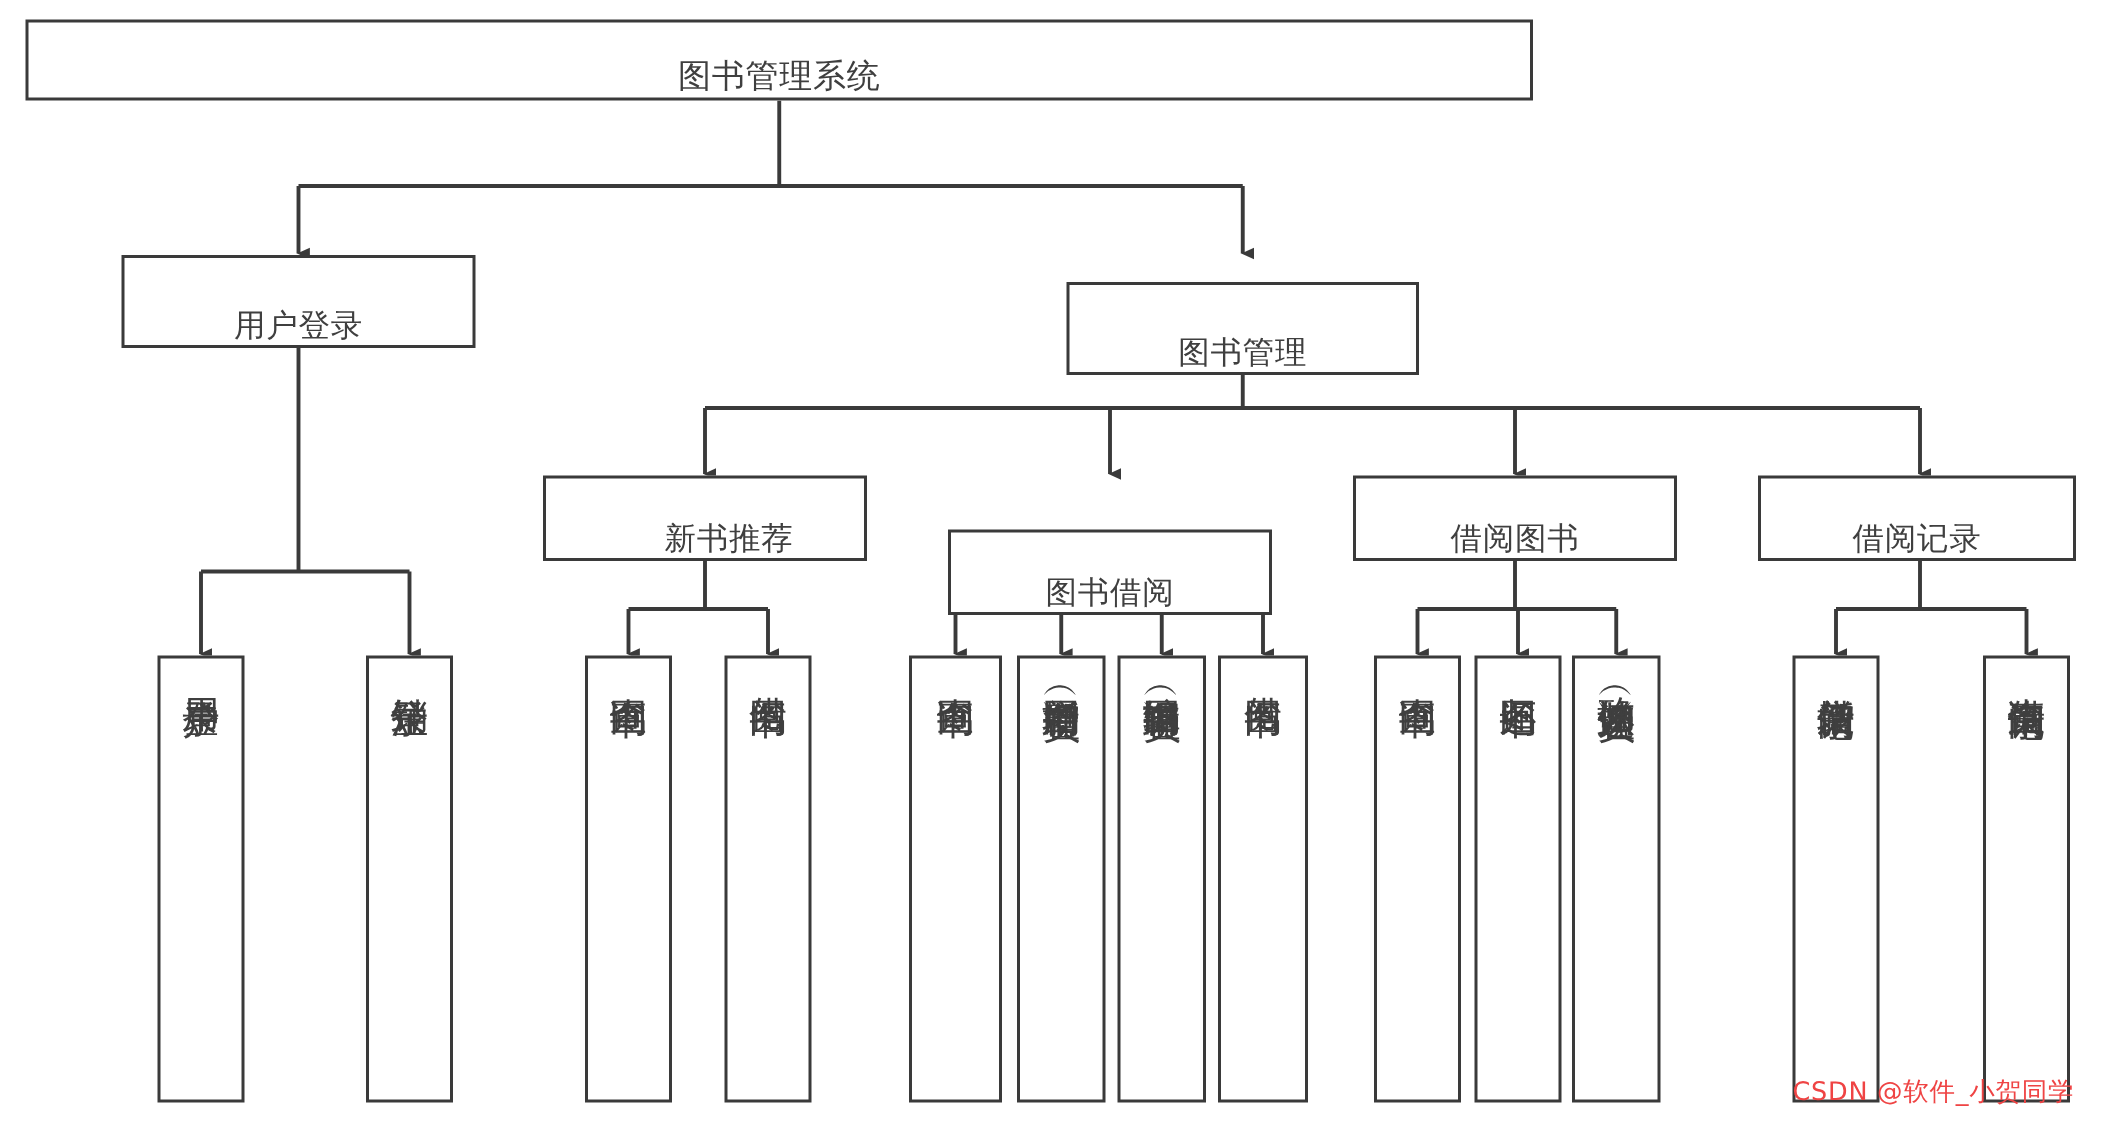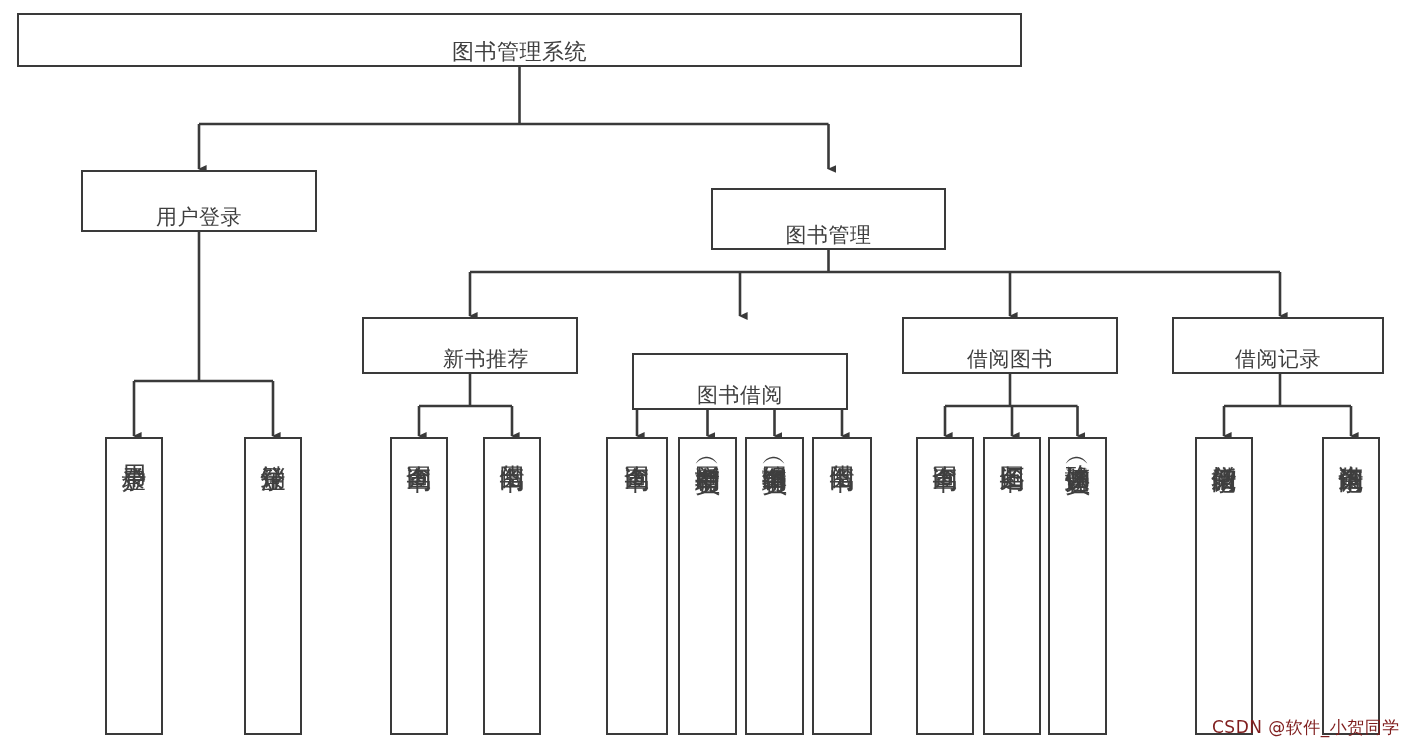--- a/index.html
+++ b/index.html
@@ -60,24 +60,23 @@
   .node.vert .label {
     writing-mode: vertical-rl;
     text-orientation: upright;
     font-size: 25px;
     line-height: 1.08;
     letter-spacing: 1px;
   }
   .watermark {
     position: absolute;
     font-size: 17px;
-    color: #7f1d1d;
+    color: #ef4444;
     white-space: nowrap;
     letter-spacing: 0.5px;
-    padding-left: 17px;
   }
 </style>
 </head>
 <body>
 
 <div id="diagram-root">
 
   <svg id="wires" viewBox="0 0 1405 747">
     <defs>
       <marker id="arrowhead" markerWidth="9" markerHeight="9" refX="4.2" refY="7.6" orient="auto" markerUnits="userSpaceOnUse">

